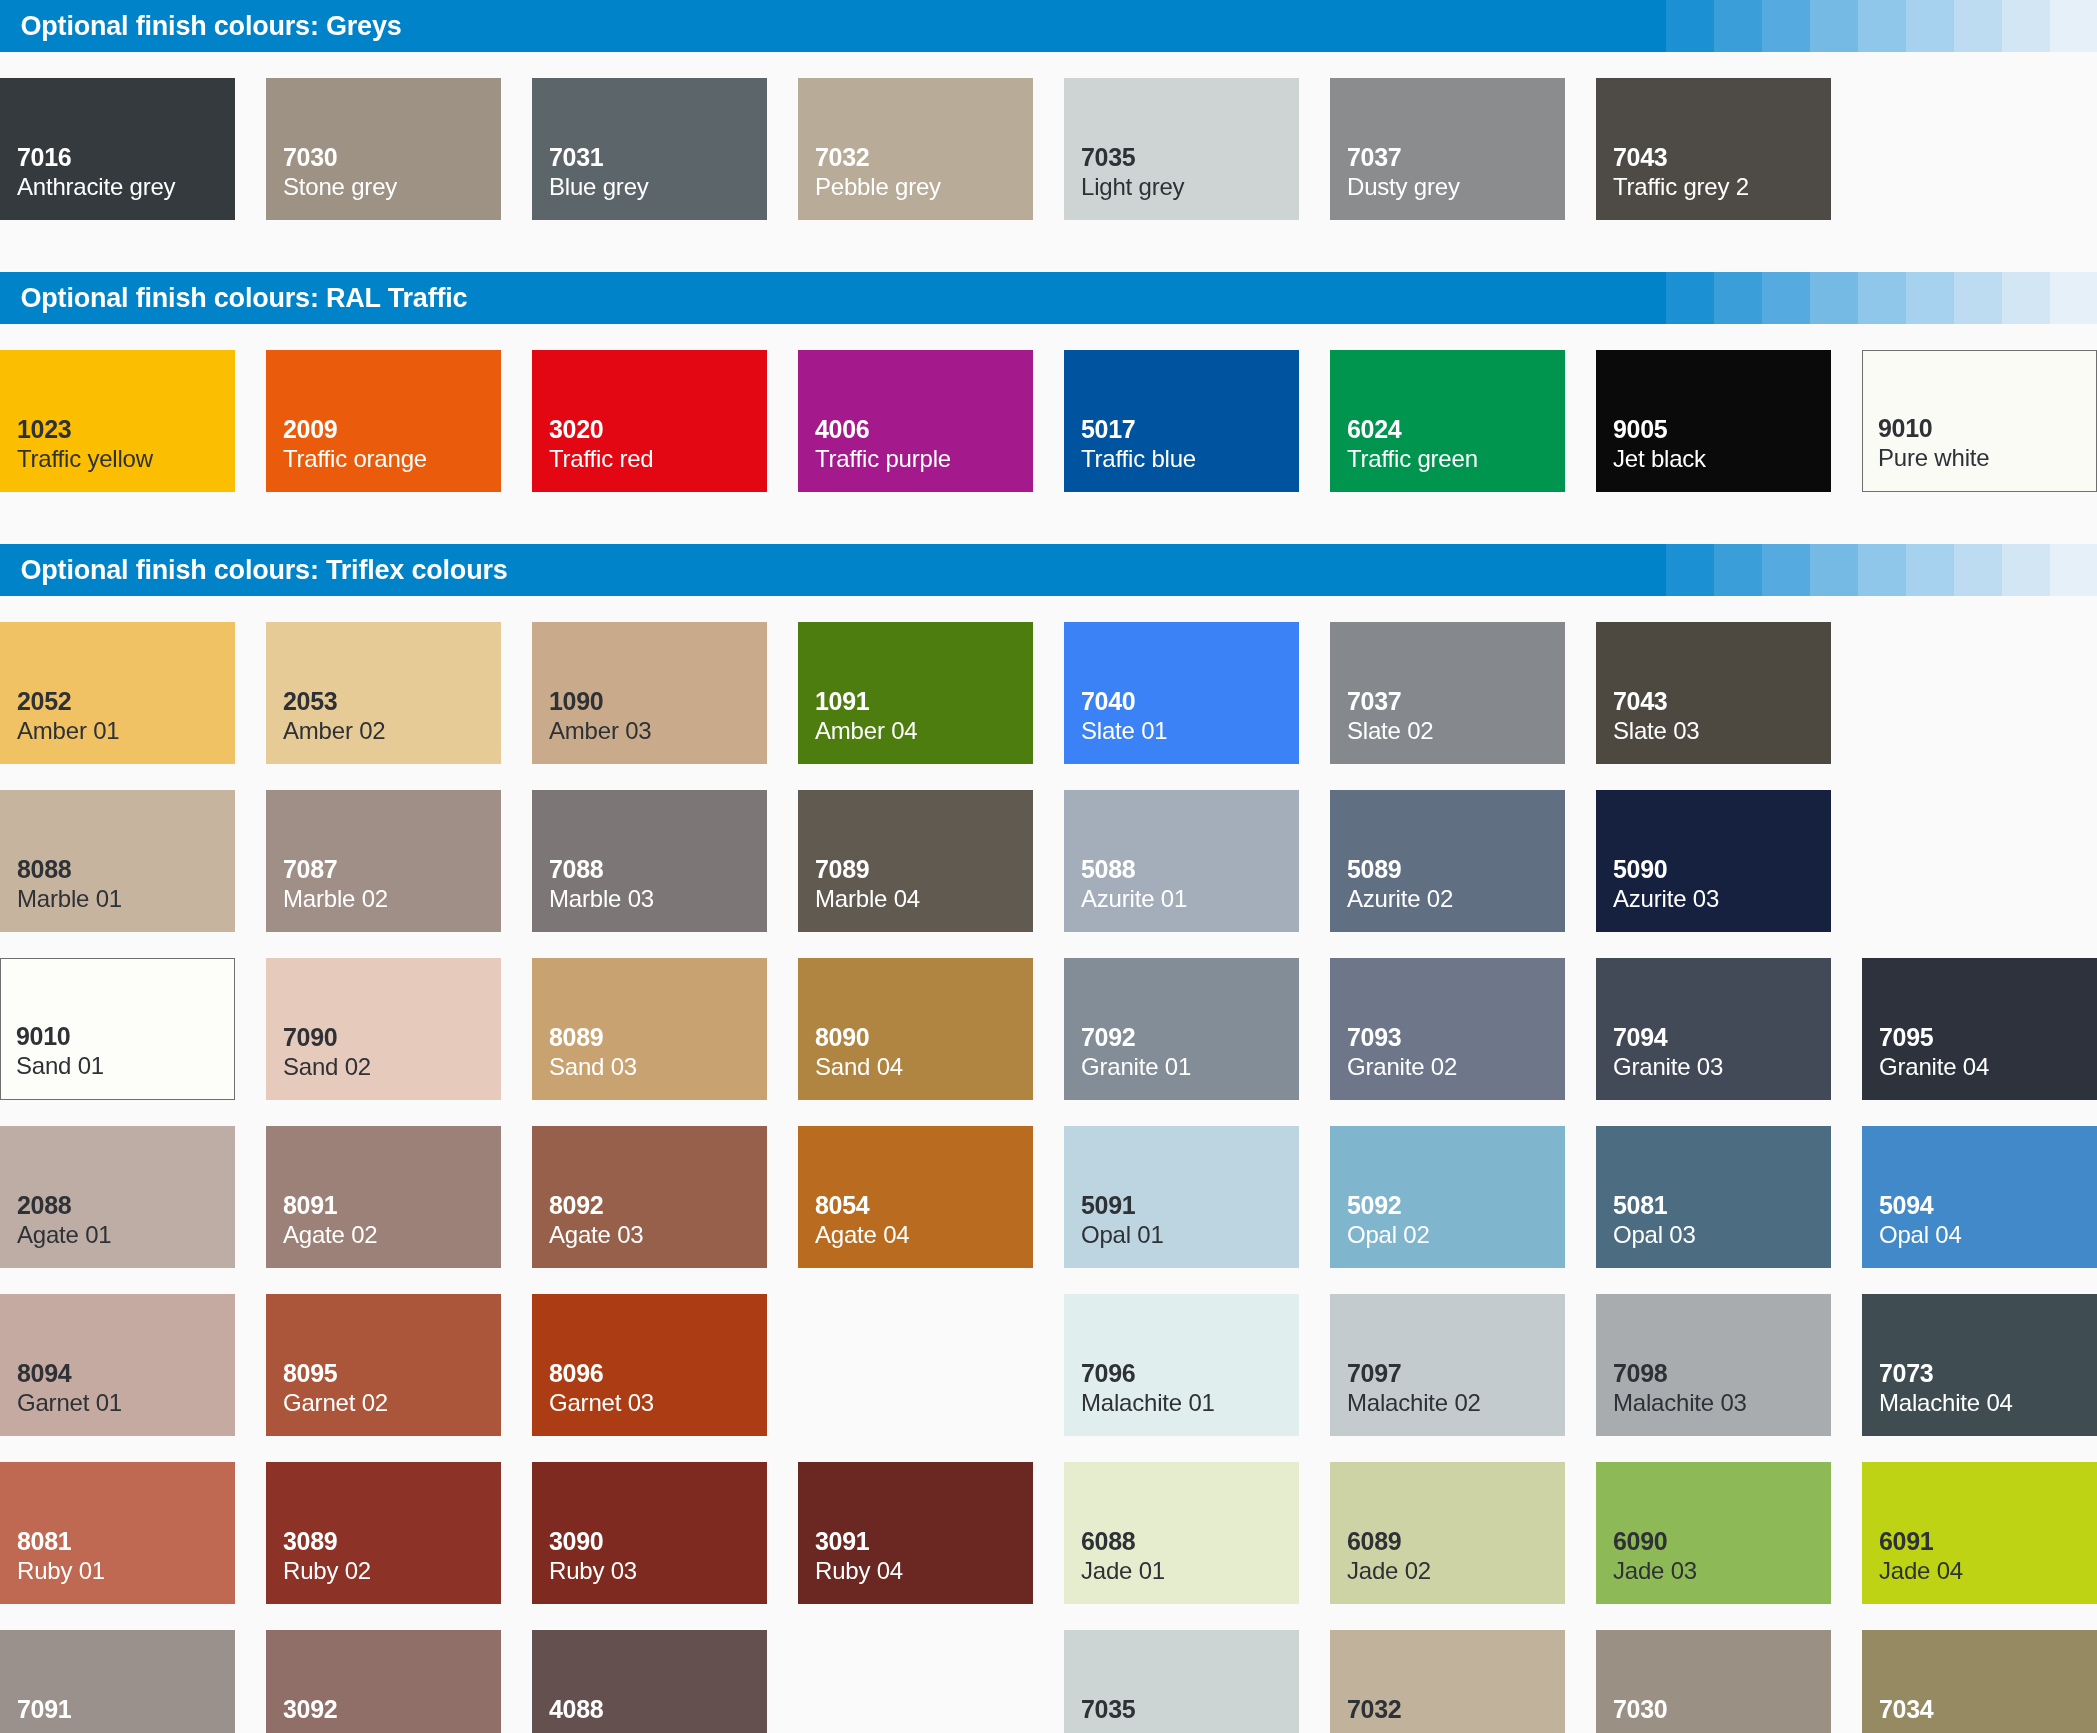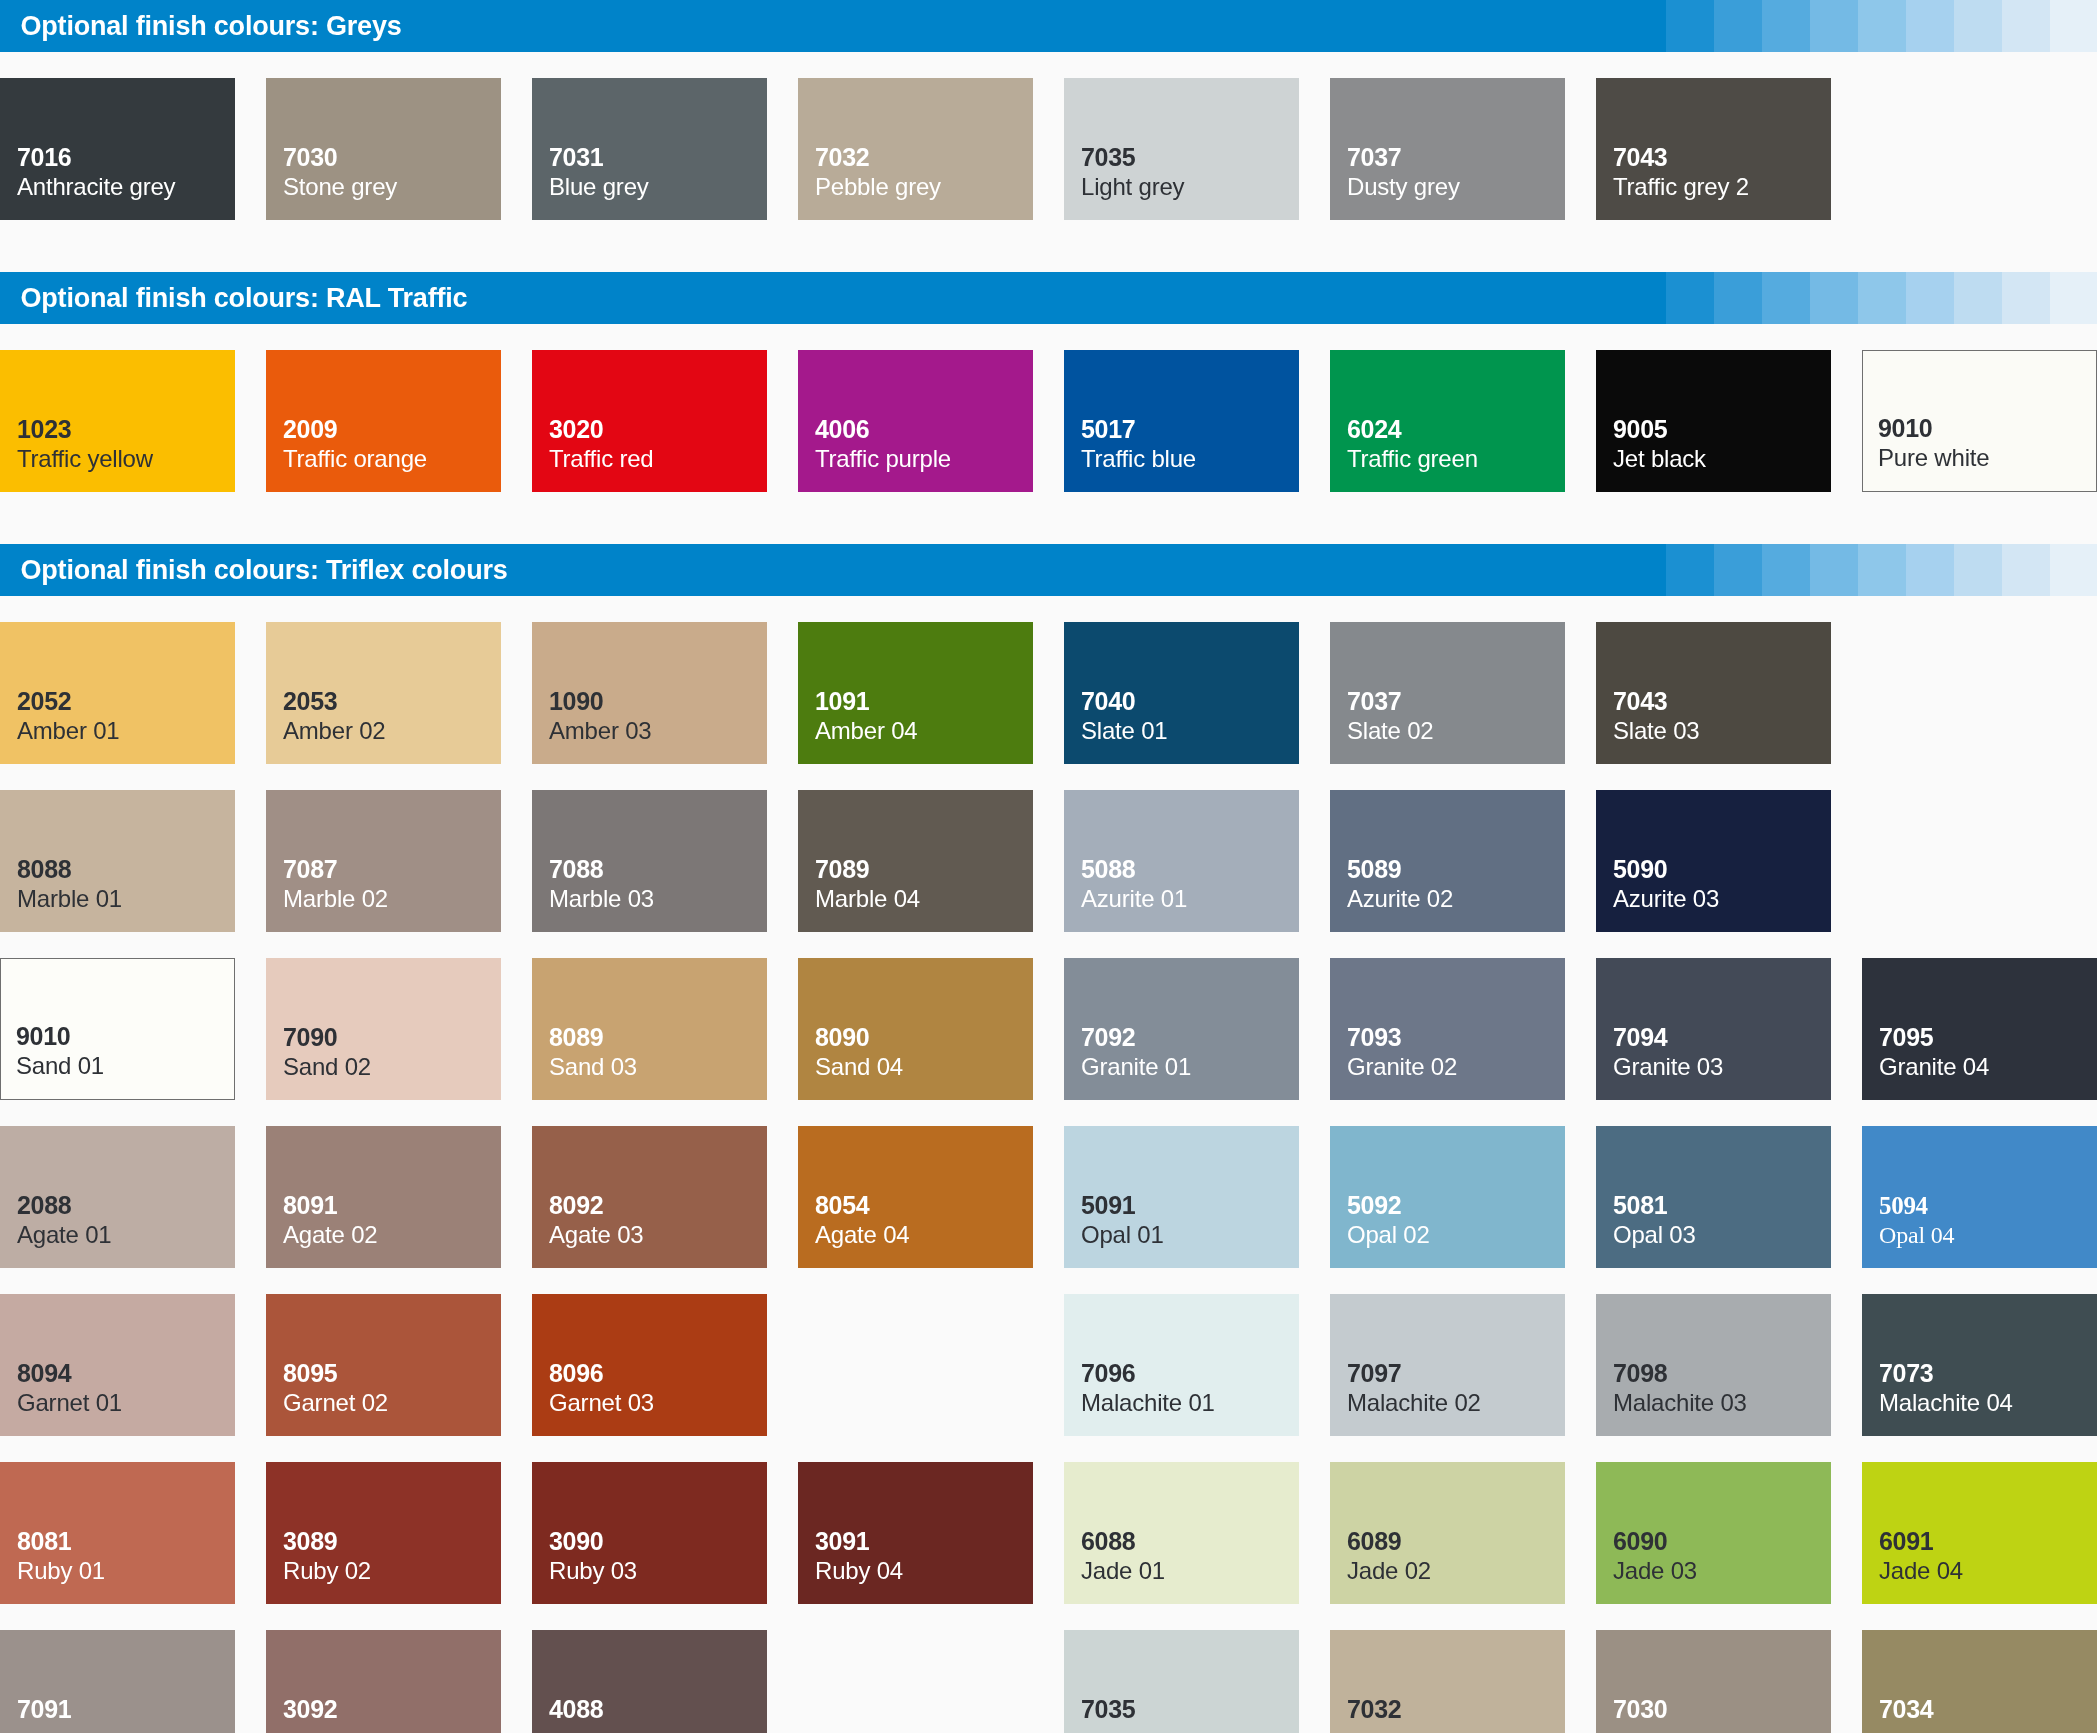--- a/index.html
+++ b/index.html
@@ -282,21 +282,21 @@
             <div class="swatch-name">Amber 03</div>
           </div>
         </div>
         <div class="cell">
           <div class="swatch t-light" style="background: #4d7c0f; padding-left: 48px;">
             <div class="swatch-code">1091</div>
             <div class="swatch-name">Amber 04</div>
           </div>
         </div>
         <div class="cell">
-          <div class="swatch t-light" style="background: #0c4a6e; padding-left: 28px;">
+          <div class="swatch t-light" style="background: #3b82f6; padding-left: 28px;">
             <div class="swatch-code">7040</div>
             <div class="swatch-name">Slate 01</div>
           </div>
         </div>
         <div class="cell">
           <div class="swatch t-light" style="background: rgb(133, 137, 141);">
             <div class="swatch-code">7037</div>
             <div class="swatch-name">Slate 02</div>
           </div>
         </div>
@@ -444,21 +444,21 @@
             <div class="swatch-name">Opal 02</div>
           </div>
         </div>
         <div class="cell">
           <div class="swatch t-light" style="background: rgb(76, 108, 130);">
             <div class="swatch-code">5081</div>
             <div class="swatch-name">Opal 03</div>
           </div>
         </div>
         <div class="cell">
-          <div class="swatch t-light" style="background: rgb(65, 137, 200); font-family: Liberation Serif, serif;">
+          <div class="swatch t-light" style="background: rgb(65, 137, 200);">
             <div class="swatch-code">5094</div>
             <div class="swatch-name">Opal 04</div>
           </div>
         </div>
       </div>
       <div class="row">
         <div class="cell">
           <div class="swatch t-dark" style="background: rgb(197, 170, 162);">
             <div class="swatch-code">8094</div>
             <div class="swatch-name">Garnet 01</div>

